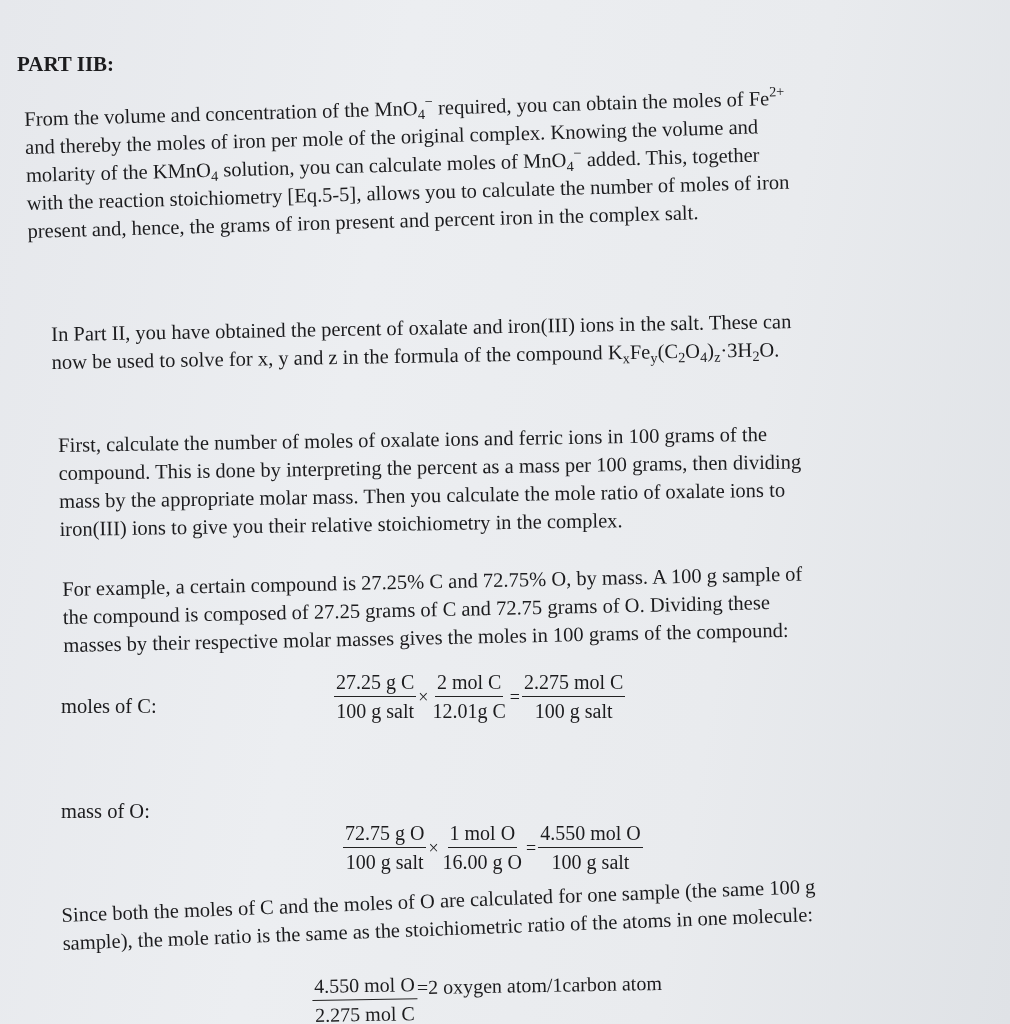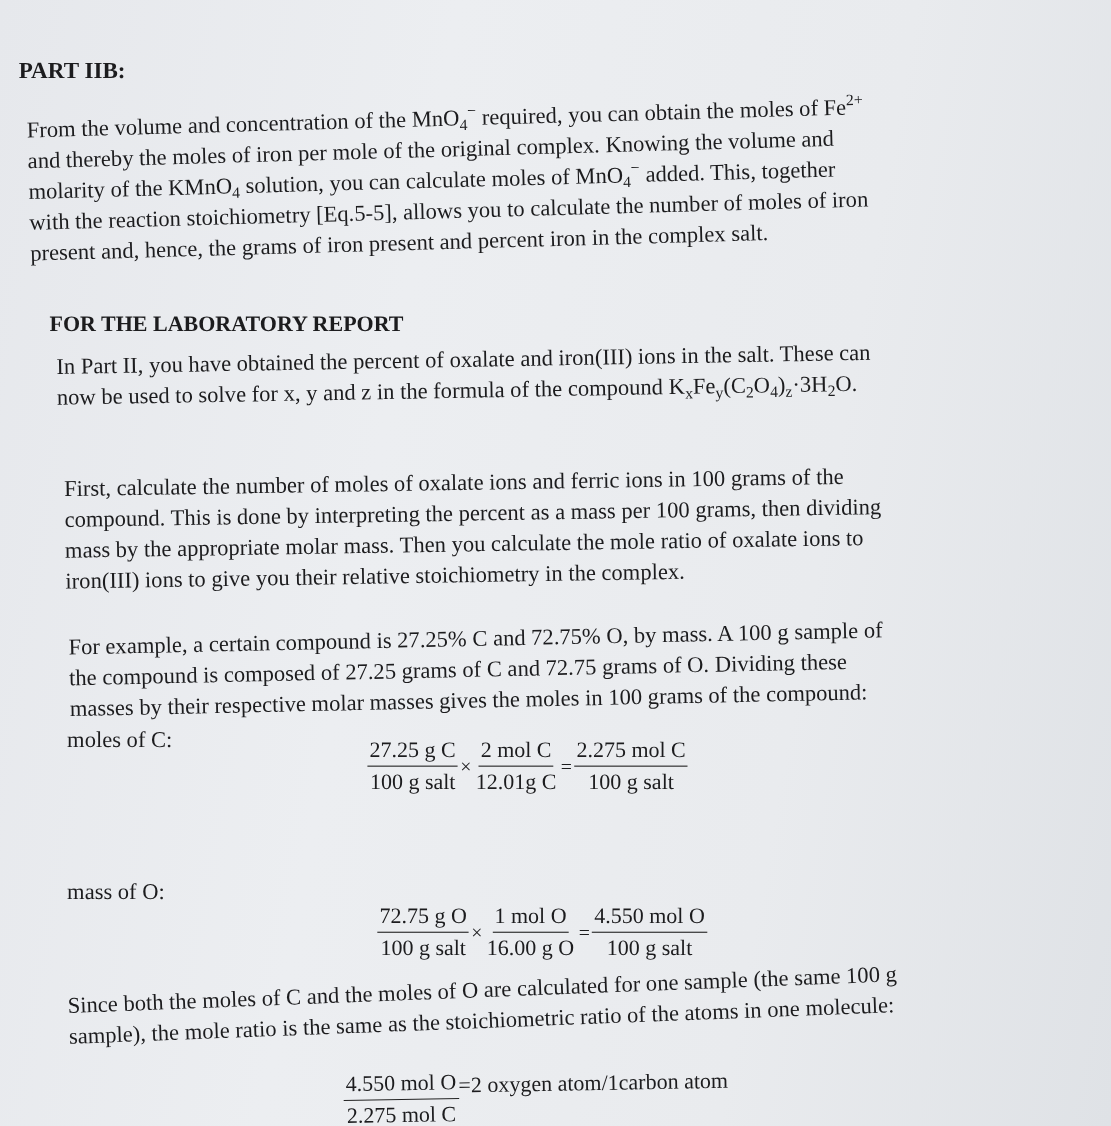--- a/index.html
+++ b/index.html
@@ -32,42 +32,41 @@
   <div class="blk h" style="left:17px;top:15px;font-size:21px;">PART IIB:</div>
 
   <div class="blk" style="left:24px;top:70px;transform:rotate(-1.6deg);transform-origin:left top;">
     <span class="line"><span>From the volume and concentration of the MnO</span><sub>4</sub><sup>−</sup><span> required, you can obtain the moles of Fe</span><sup>2+</sup></span>
     <span class="line">and thereby the moles of iron per mole of the original complex.  Knowing the volume and</span>
     <span class="line"><span>molarity of the KMnO</span><sub>4</sub><span> solution, you can calculate moles of MnO</span><sub>4</sub><sup>−</sup><span> added. This, together</span></span>
     <span class="line">with the reaction stoichiometry [Eq.5-5], allows you to calculate the number of moles of iron</span>
     <span class="line">present and, hence, the grams of iron present and percent iron in the complex salt.</span>
   </div>
 
-  <div class="blk h" style="left:45px;top:246px;font-size:20px;">FOR THE LABORATORY REPORT</div>
 
   <div class="blk" style="left:51px;top:285px;transform:rotate(-1deg);transform-origin:left top;">
     <span class="line">In Part II, you have obtained the percent of oxalate and iron(III) ions in the salt.  These can</span>
     <span class="line"><span>now be used to solve for x, y and z in the formula of the compound K</span><sub>x</sub><span>Fe</span><sub>y</sub><span>(C</span><sub>2</sub><span>O</span><sub>4</sub><span>)</span><sub>z</sub><span>·3H</span><sub>2</sub><span>O.</span></span>
   </div>
 
 
   <div class="blk" style="left:58px;top:396px;transform:rotate(-0.9deg);transform-origin:left top;">
     <span class="line">First, calculate the number of moles of oxalate ions and ferric ions in 100 grams of the</span>
     <span class="line">compound.  This is done by interpreting the percent as a mass per 100 grams, then dividing</span>
     <span class="line">mass by the appropriate molar mass.  Then you calculate the mole ratio of oxalate ions to</span>
     <span class="line">iron(III) ions to give you their relative stoichiometry in the complex.</span>
   </div>
 
   <div class="blk" style="left:62px;top:540px;transform:rotate(-1.2deg);transform-origin:left top;">
     <span class="line">For example, a certain compound is 27.25% C and 72.75% O, by mass.  A 100 g sample of</span>
     <span class="line">the compound is composed of 27.25 grams of C and 72.75 grams of O.  Dividing these</span>
     <span class="line">masses by their respective molar masses gives the moles in 100 grams of the compound:</span>
   </div>
 
-  <div class="lbl" style="left:61px;top:627px;">moles of C:</div>
+  <div class="lbl" style="left:61px;top:660px;">moles of C:</div>
   <div class="eq" style="left:334px;top:636px;">
     <span class="frac">
         <span class="num">27.25 g C</span>
         <span class="den">100 g salt</span>
       </span><span class="op">×</span><span class="frac">
         <span class="num">2 mol C</span>
         <span class="den">12.01g C</span>
       </span><span class="op">=</span><span class="frac">
         <span class="num">2.275 mol C</span>
         <span class="den">100 g salt</span>

